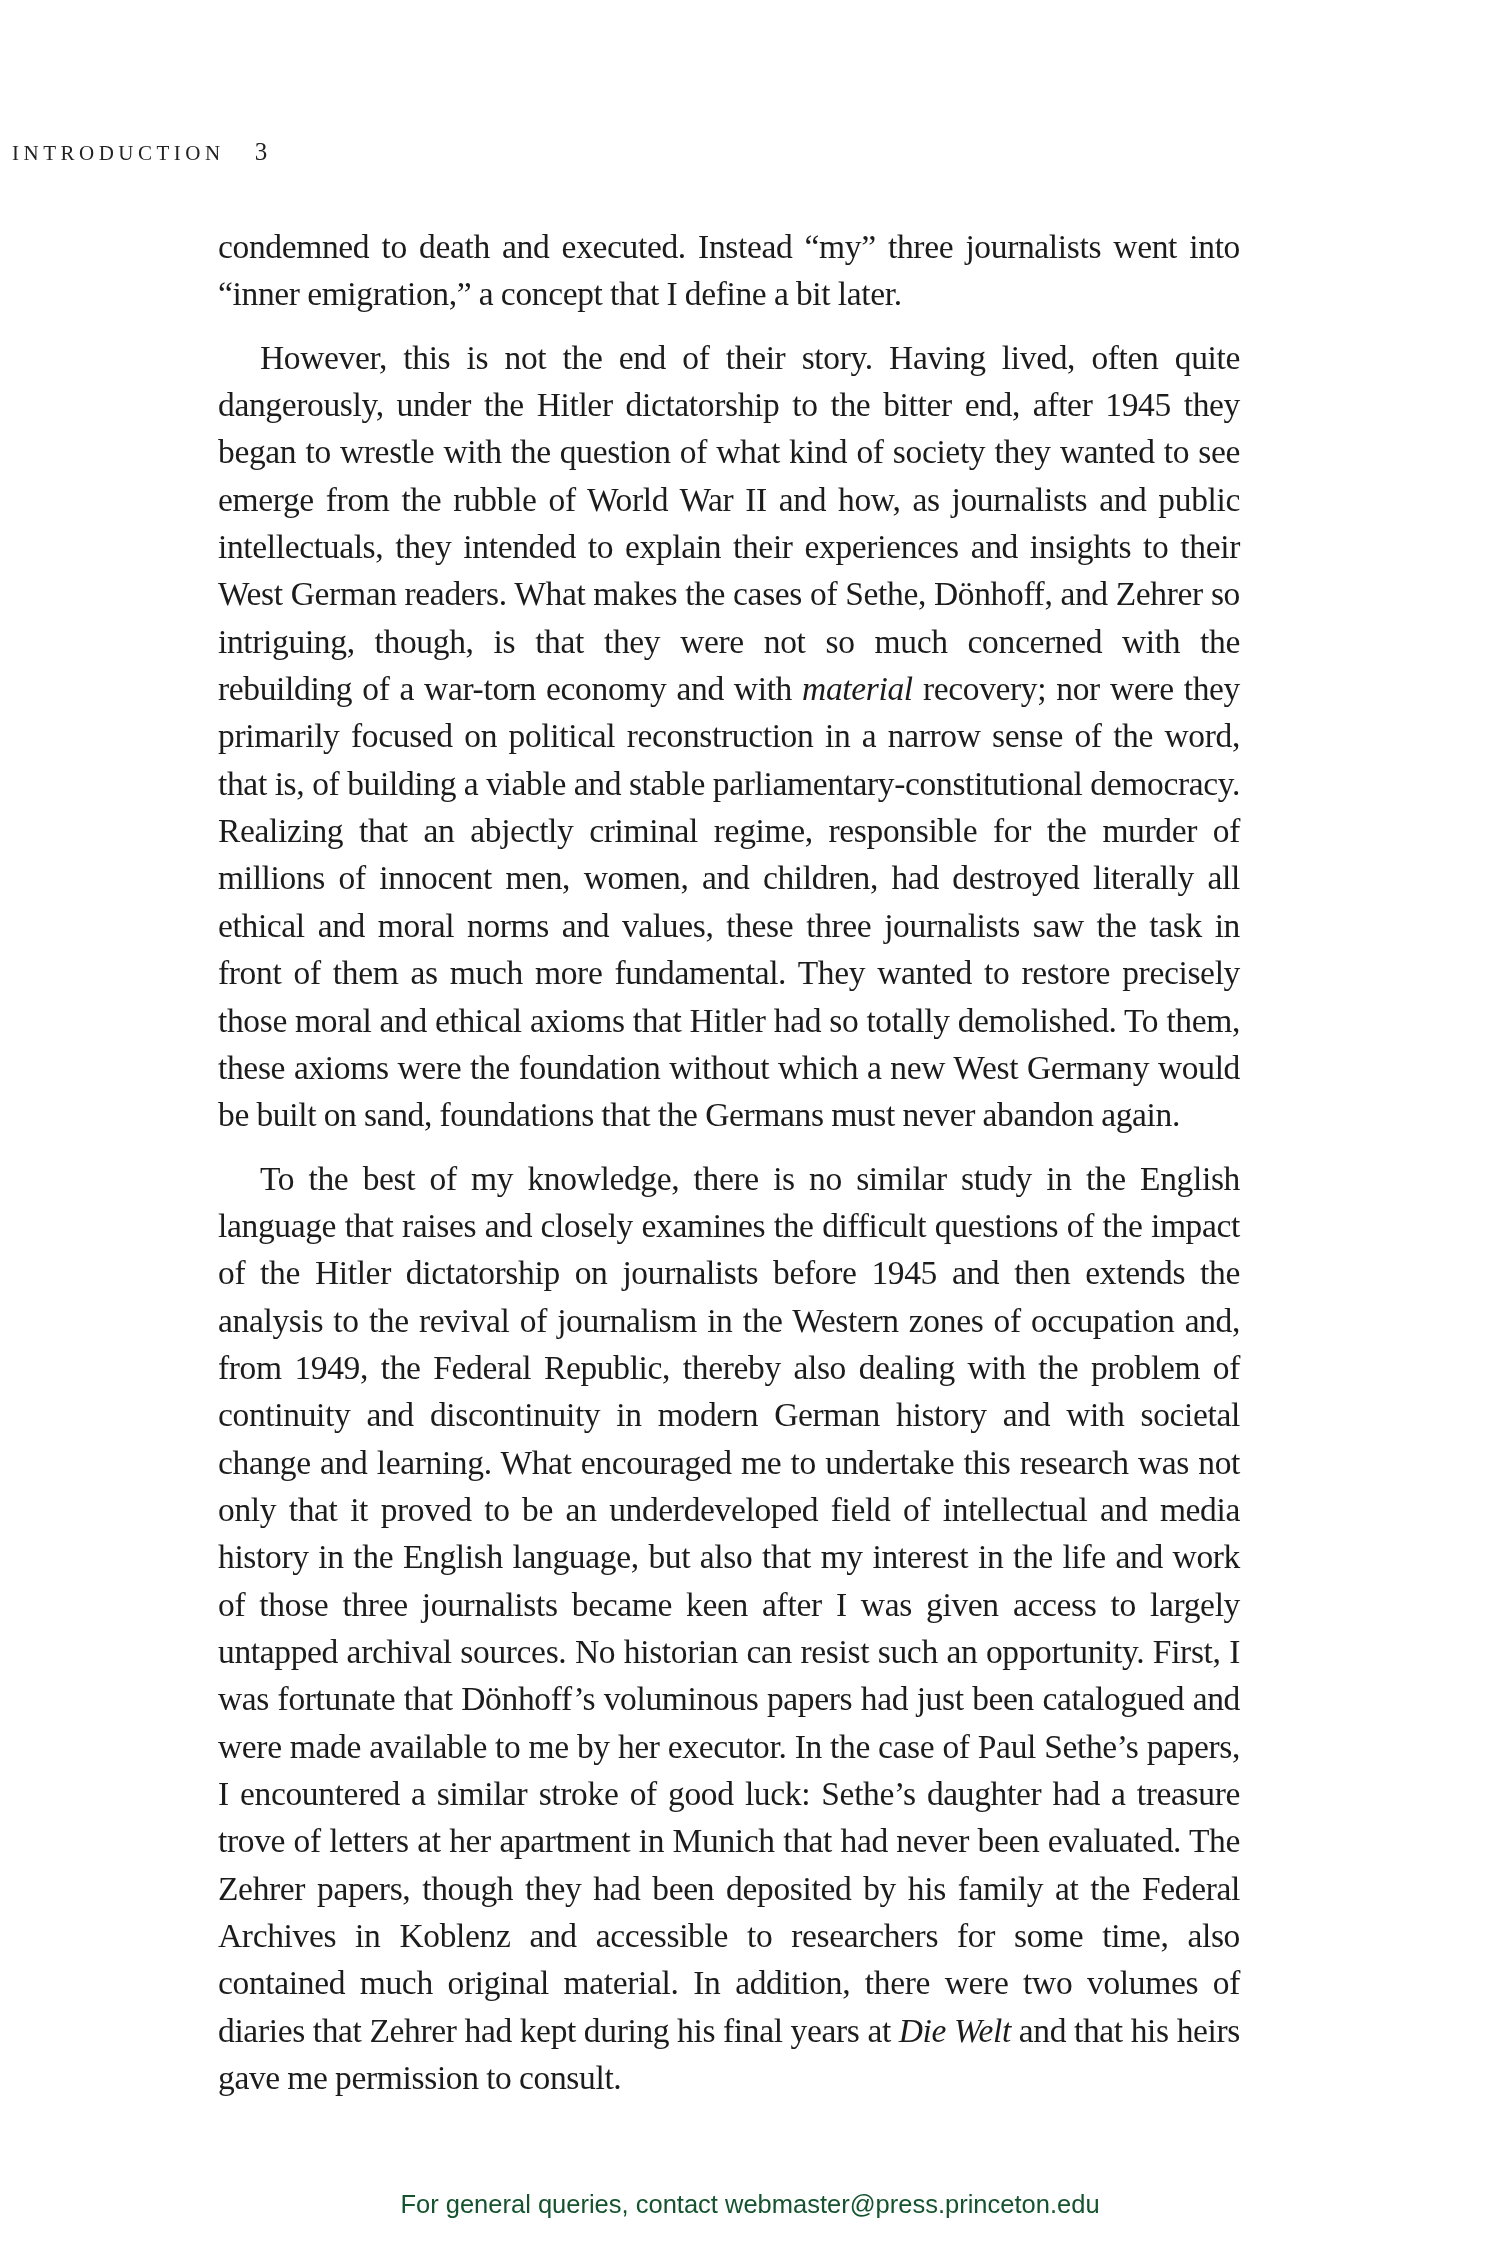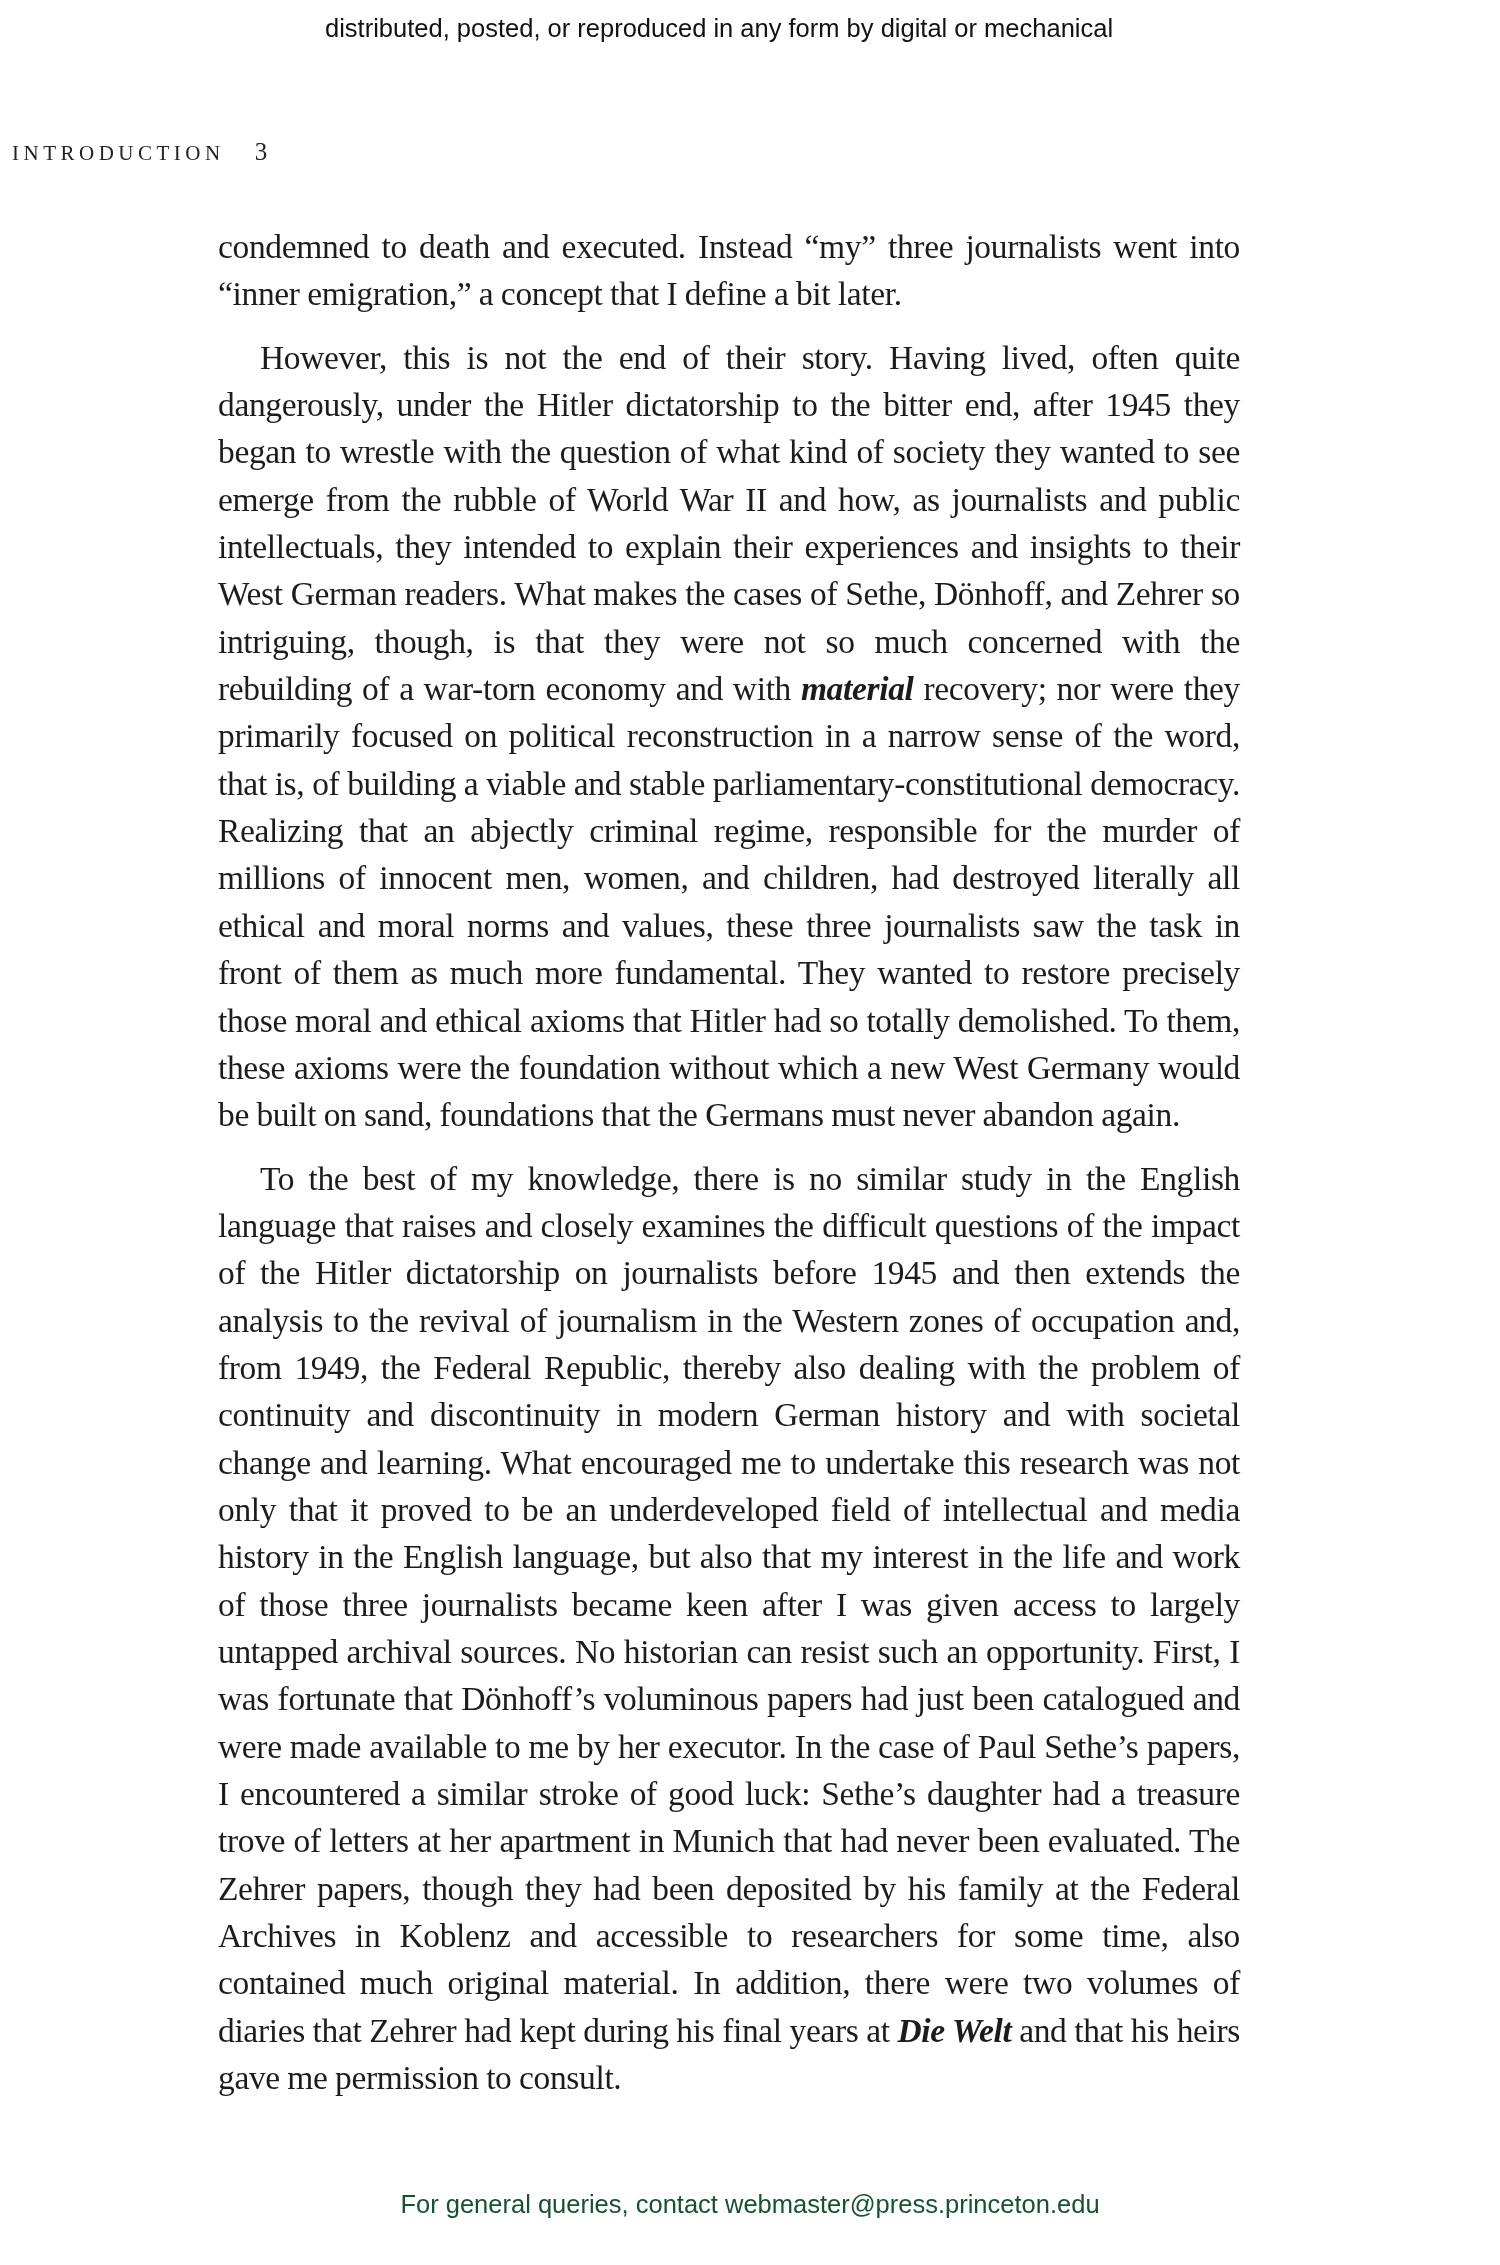--- a/index.html
+++ b/index.html
@@ -13,31 +13,30 @@
     font-family: "Liberation Serif", serif; font-size: 21px; letter-spacing: 4.5px; color: #222;
   }
   .running-head .page-num { margin-left: 30px; font-size: 25px; letter-spacing: 0; }
   .body-text {
     position: absolute; left: 202px; top: 207px; width: 1054px;
     font-family: "Liberation Serif", serif; font-size: 33.5px; line-height: 47.35px;
     text-align: justify; color: #1c1c1c; letter-spacing: -0.35px; word-spacing: -0.5px;
   }
   .body-text p { margin: 16px; }
   .body-text p.indent { text-indent: 42px; }
-  .body-text em { font-style: italic; font-weight: bold; }
+  .body-text em { font-style: italic; }
   .footer {
     position: absolute; left: 0; width: 1500px; top: 2190px; text-align: center;
     font-family: "Liberation Sans", sans-serif; font-size: 25.5px; color: #14532d;
   }
 </style>
 </head>
 <body>
 
 <div class="copyright">
-  <div>distributed, posted, or reproduced in any form by digital or mechanical</div>
 </div>
 
 <div class="running-head">
   <span>INTRODUCTION</span><span class="page-num">3</span>
 </div>
 
 <div class="body-text">
   <p>
     <span>condemned to death and executed. Instead “my” three journalists went into “inner emigration,” a concept that I define a bit later.</span>
   </p>

